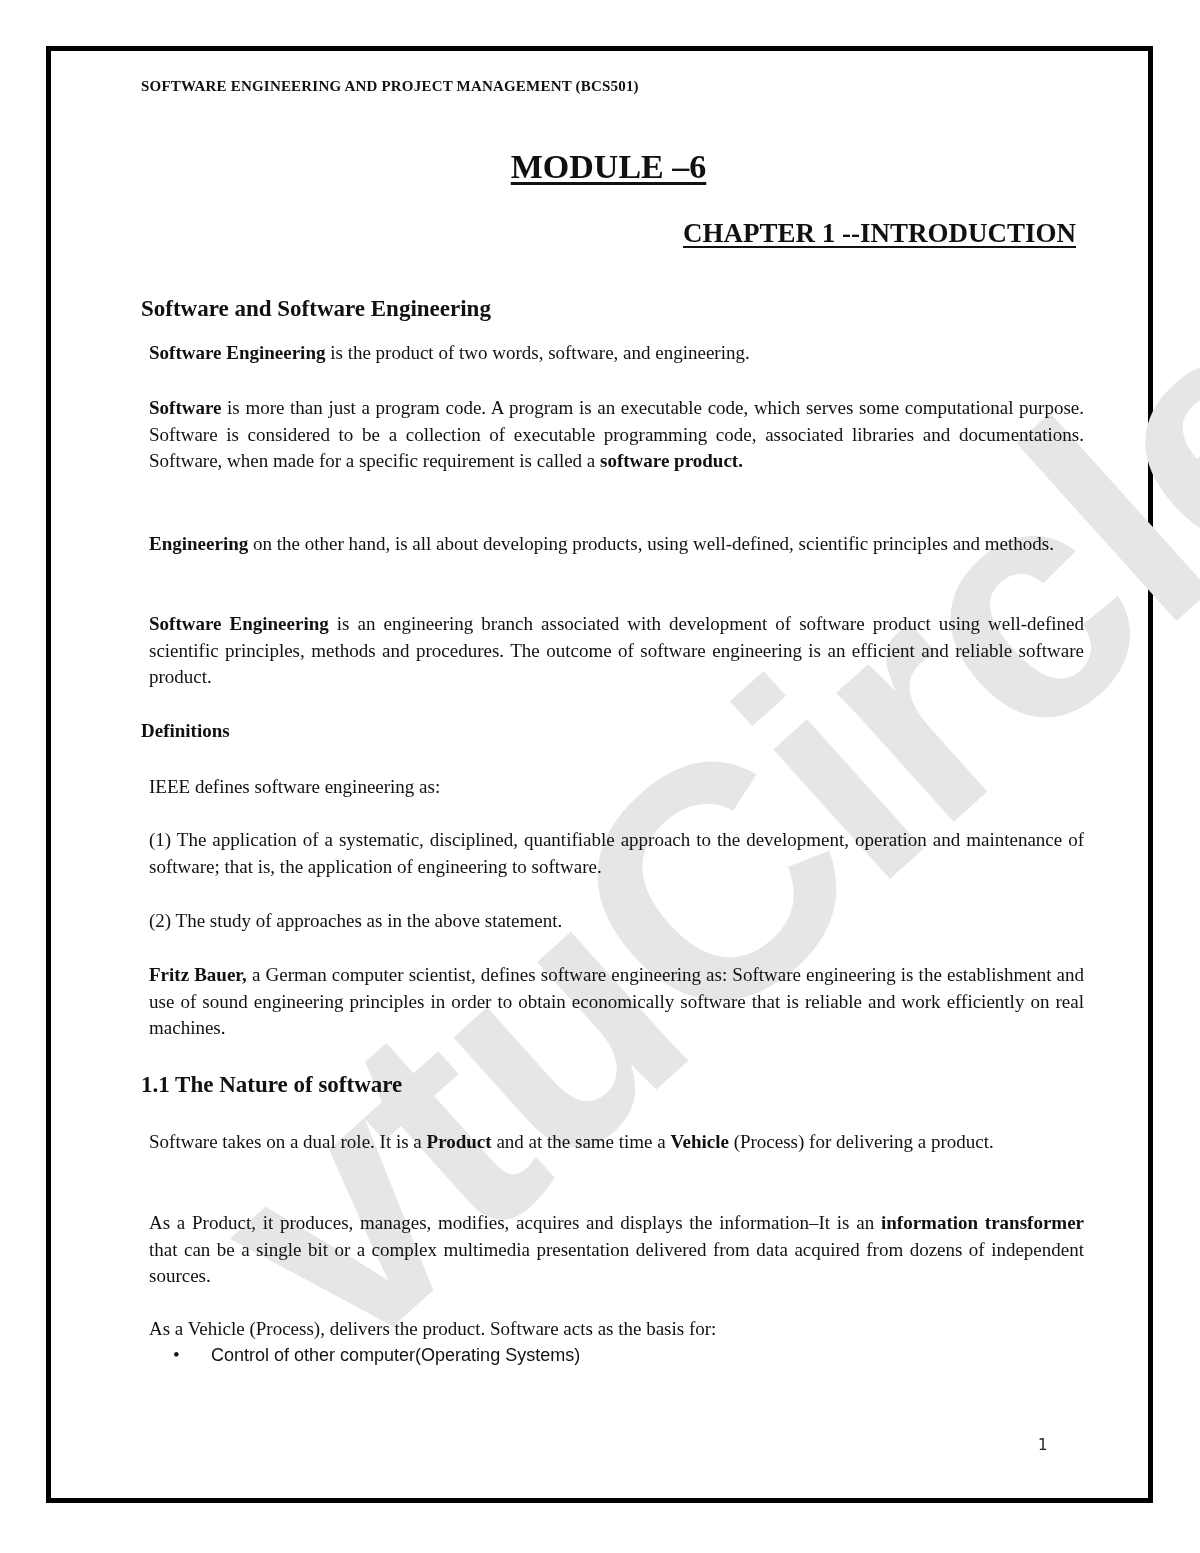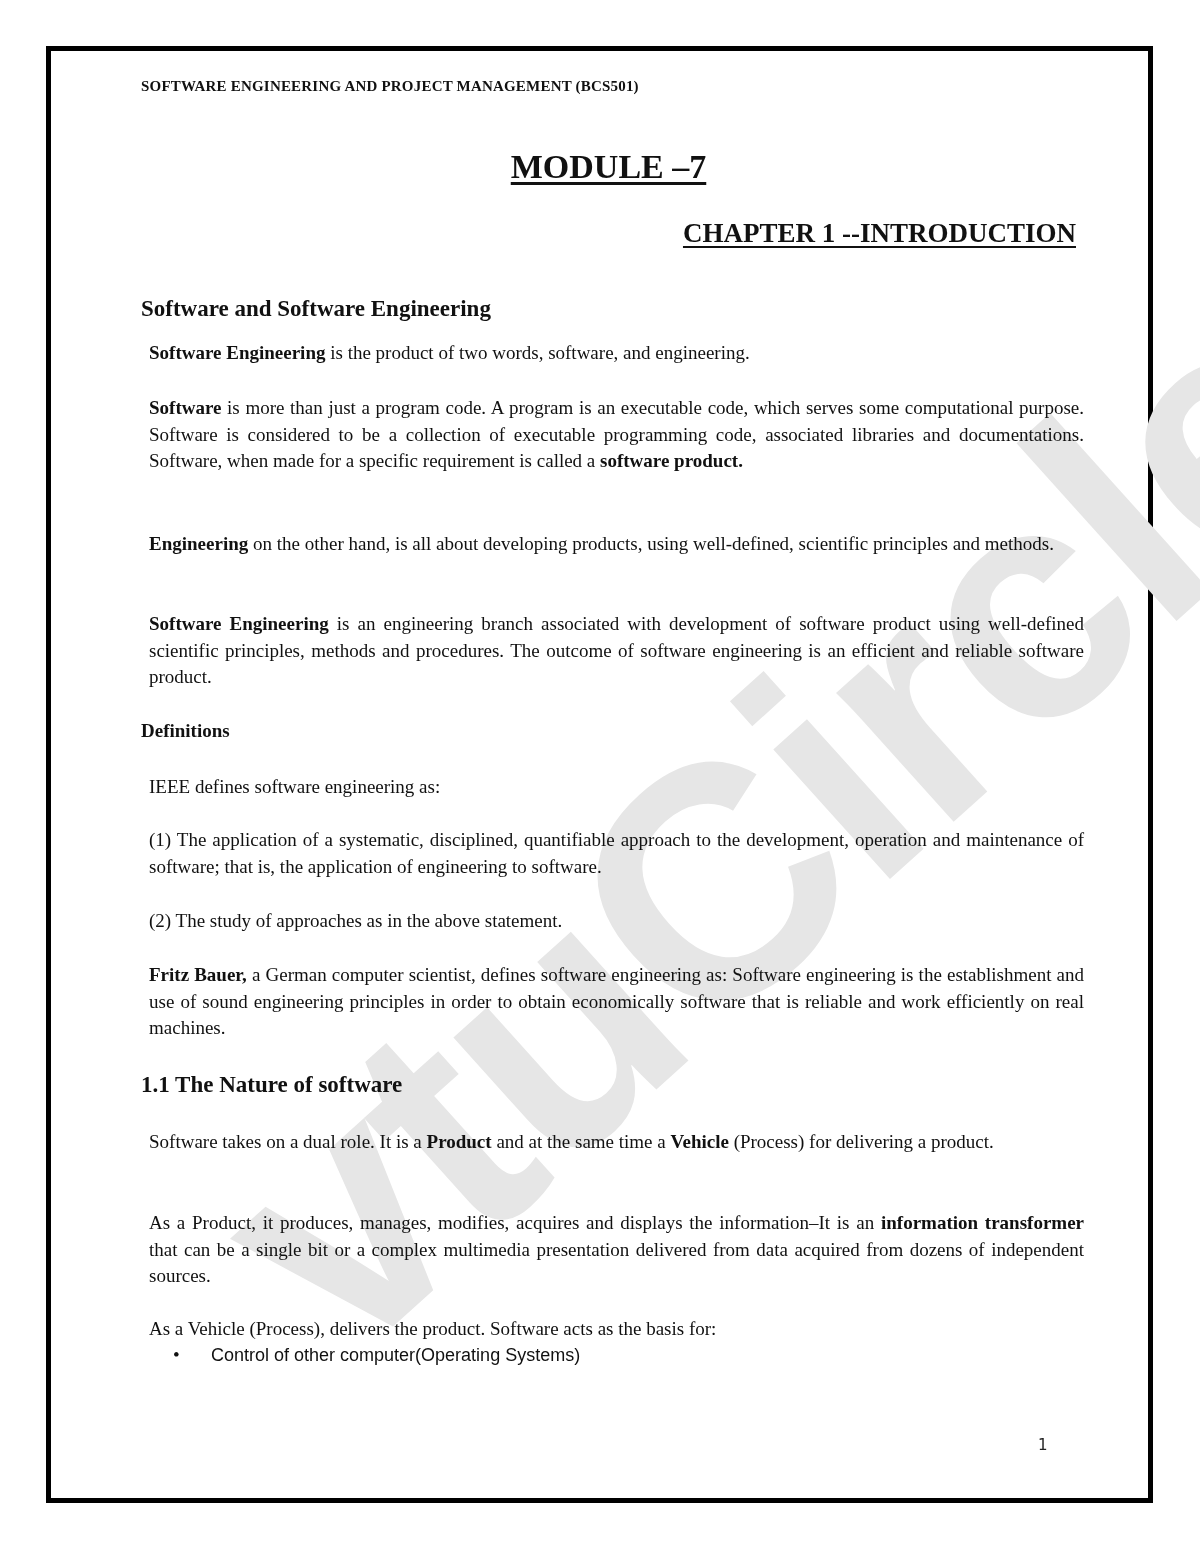--- a/index.html
+++ b/index.html
@@ -26,21 +26,21 @@
 <div class="frame"></div>
 
 <div class="watermark">
   <span>vtuCircle</span>
 </div>
 
 <div class="content">
 
   <div class="running-header">SOFTWARE ENGINEERING AND PROJECT MANAGEMENT (BCS501)</div>
 
-  <div class="module-title">MODULE –7</div>
+  <div class="module-title">MODULE –6</div>
   <div class="chapter-title">CHAPTER 1 --INTRODUCTION</div>
 
   <div class="h2" style="top:296px;">Software and Software Engineering</div>
 
   <div class="para" style="top:340px;"><b>Software Engineering</b><span> is the product of two words, software, and engineering.</span></div>
 
   <div class="para" style="top:395px;"><b>Software</b><span> is more than just a program code. A program is an executable code, which serves some computational purpose. Software is considered to be a collection of executable programming code, associated libraries and documentations. Software, when made for a specific requirement is called a </span><b>software product.</b></div>
 
   <div class="para" style="top:531px;"><b>Engineering</b><span> on the other hand, is all about developing products, using well-defined, scientific principles and methods.</span></div>
 

